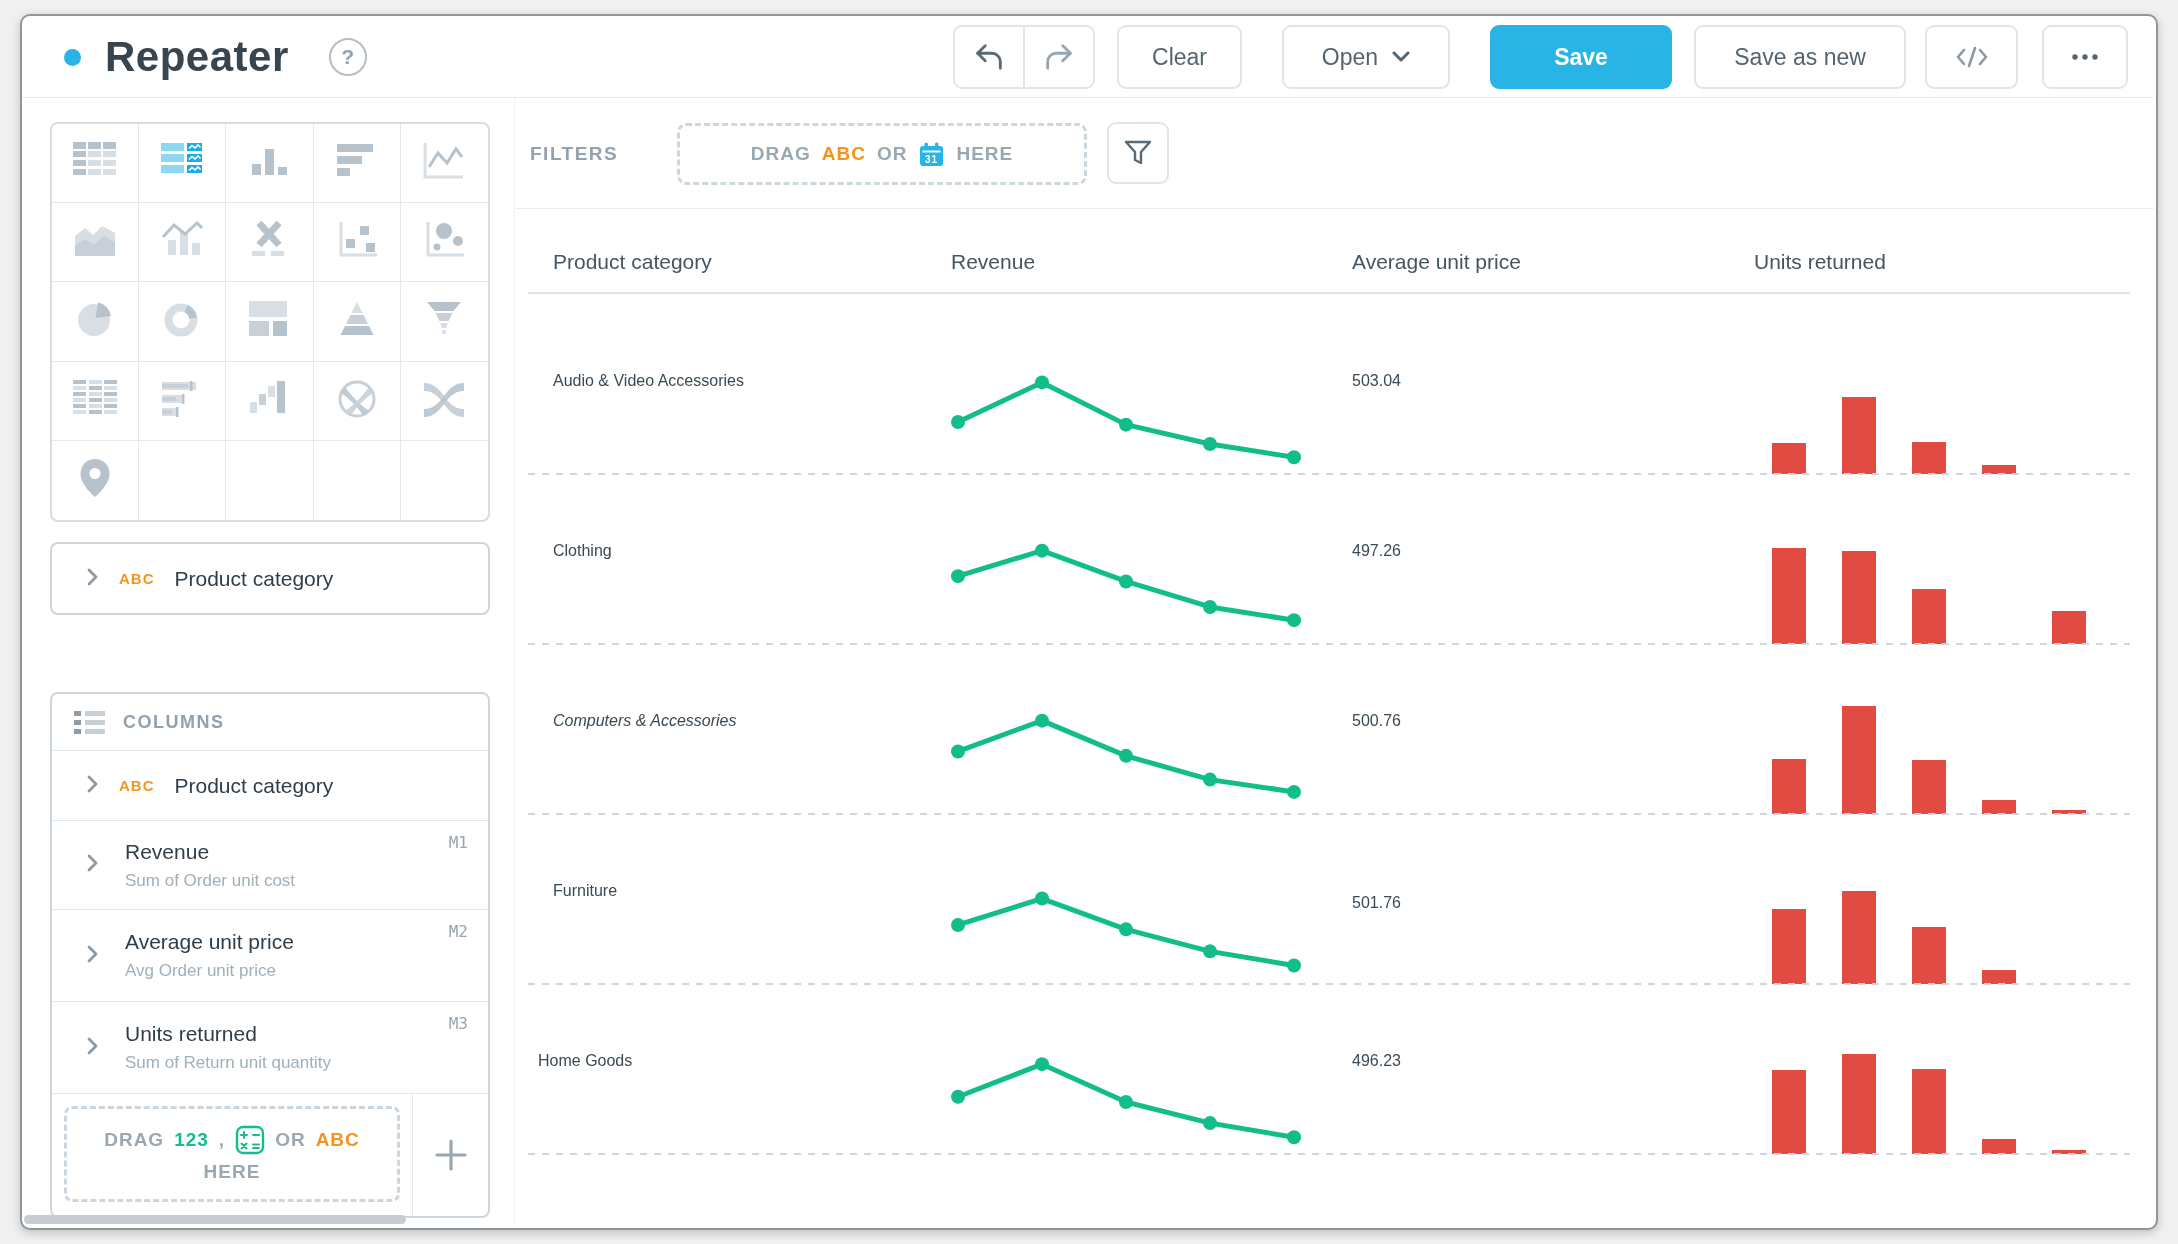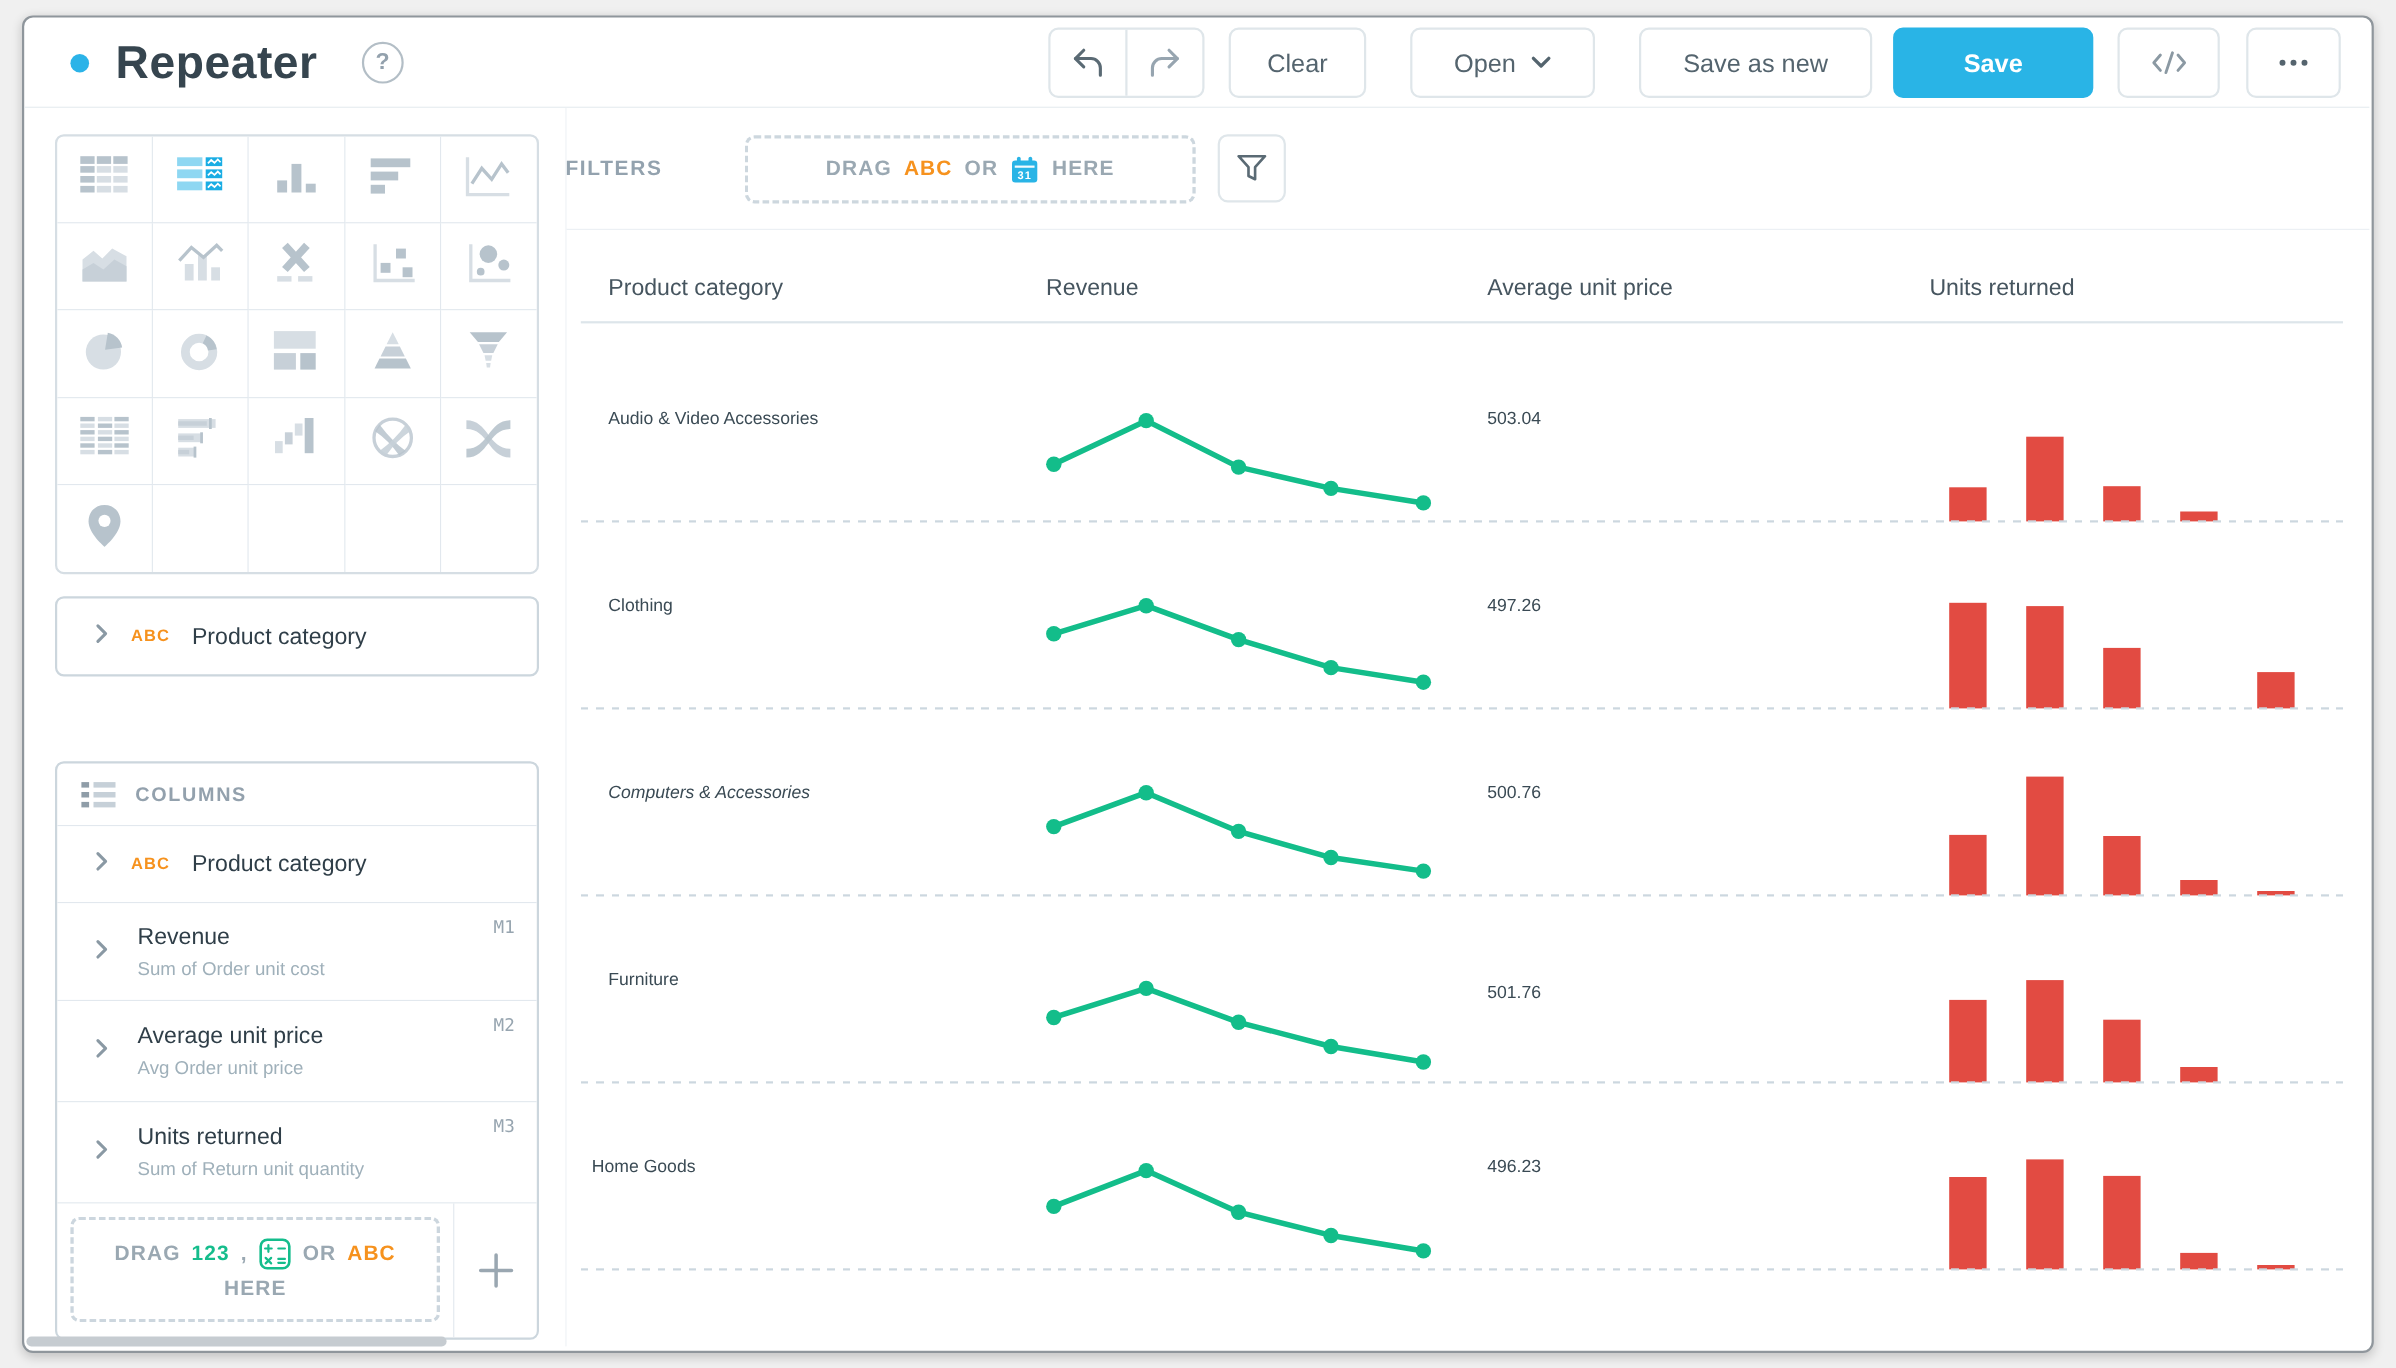--- a/index.html
+++ b/index.html
@@ -54,21 +54,21 @@
   .dz-row{display:flex;border-top:1px solid #e2e8ee;height:122px;}
   .dz-left{flex:1;position:relative;border-right:1px solid #e2e8ee;}
   .dz-box{position:absolute;left:12px;top:12px;right:12px;bottom:14px;border:3px dashed #ccd6de;
           border-radius:8px;display:flex;flex-direction:column;align-items:center;justify-content:center;gap:6px;}
   .dz-line{display:flex;align-items:center;gap:10px;font-size:19px;font-weight:bold;color:#9aa8b2;letter-spacing:1px;}
   .dz-num{color:#15bd8c;}
   .dz-abc{color:#f6921e;}
   .dz-plus{width:75px;display:flex;align-items:center;justify-content:center;}
   .scroll-thumb{position:absolute;left:24px;top:1215px;width:382px;height:9px;background:#c6ccd1;border-radius:5px;}
   
-  .filters-label{position:absolute;left:514px;top:143px;font-size:19px;font-weight:bold;color:#93a2ae;letter-spacing:1.5px;text-align:center;}
+  .filters-label{position:absolute;left:530px;top:143px;font-size:19px;font-weight:bold;color:#93a2ae;letter-spacing:1.5px;text-align:center;}
   .filter-dz{position:absolute;left:677px;top:123px;width:410px;height:62px;border:3px dashed #cdd7de;
              border-radius:9px;box-sizing:border-box;display:flex;align-items:center;justify-content:center;gap:11px;
              font-size:19px;font-weight:bold;color:#9aa8b2;letter-spacing:1px;}
   .funnel-btn{position:absolute;left:1107px;top:122px;width:62px;height:62px;border:2px solid #dfe6ea;
               border-radius:9px;box-sizing:border-box;display:flex;align-items:center;justify-content:center;background:#fff;}
   .filters-divider{position:absolute;left:515px;top:208px;width:1639px;height:1px;background:#eaeff3;}
   
   .th{position:absolute;top:250px;font-size:21px;color:#46555f;}
   .header-line{position:absolute;left:528px;top:292px;width:1602px;height:2px;background:#dde5ea;}
   .cat-label,.val-label{position:absolute;font-size:16px;color:#3a4a54;}
@@ -107,22 +107,22 @@
           </svg>
         </div>
       </div>
       <button class="btn" style="width:125px;margin-right:40px;">Clear</button>
       <button class="btn" style="width:168px;margin-right:40px;gap:14px;">
         <span>Open</span>
         <svg width="18" height="12" viewBox="0 0 18 12">
           <path d="M2 2 L9 9 L16 2" fill="none" stroke="#54646e" stroke-width="3" stroke-linecap="round" stroke-linejoin="round"></path>
         </svg>
       </button>
+      <button class="btn primary" style="width:182px;margin-right:22px;">Save</button>
       <button class="btn" style="width:212px;margin-right:19px;">Save as new</button>
-      <button class="btn primary" style="width:182px;margin-right:22px;">Save</button>
       <button class="btn" style="width:93px;margin-right:24px;">
         <svg width="34" height="26" viewBox="0 0 34 26">
           <path d="M9 6 L3 13 L9 20" fill="none" stroke="#8b99a3" stroke-width="2.6" stroke-linecap="round" stroke-linejoin="round"></path>
           <path d="M25 6 L31 13 L25 20" fill="none" stroke="#8b99a3" stroke-width="2.6" stroke-linecap="round" stroke-linejoin="round"></path>
           <path d="M20 4 L14 22" fill="none" stroke="#8b99a3" stroke-width="2.6" stroke-linecap="round"></path>
         </svg>
       </button>
       <button class="btn" style="width:86px;">
         <svg width="32" height="12" viewBox="0 0 32 12">
           <circle cx="6" cy="6" r="2.7" fill="#55646e"></circle>

